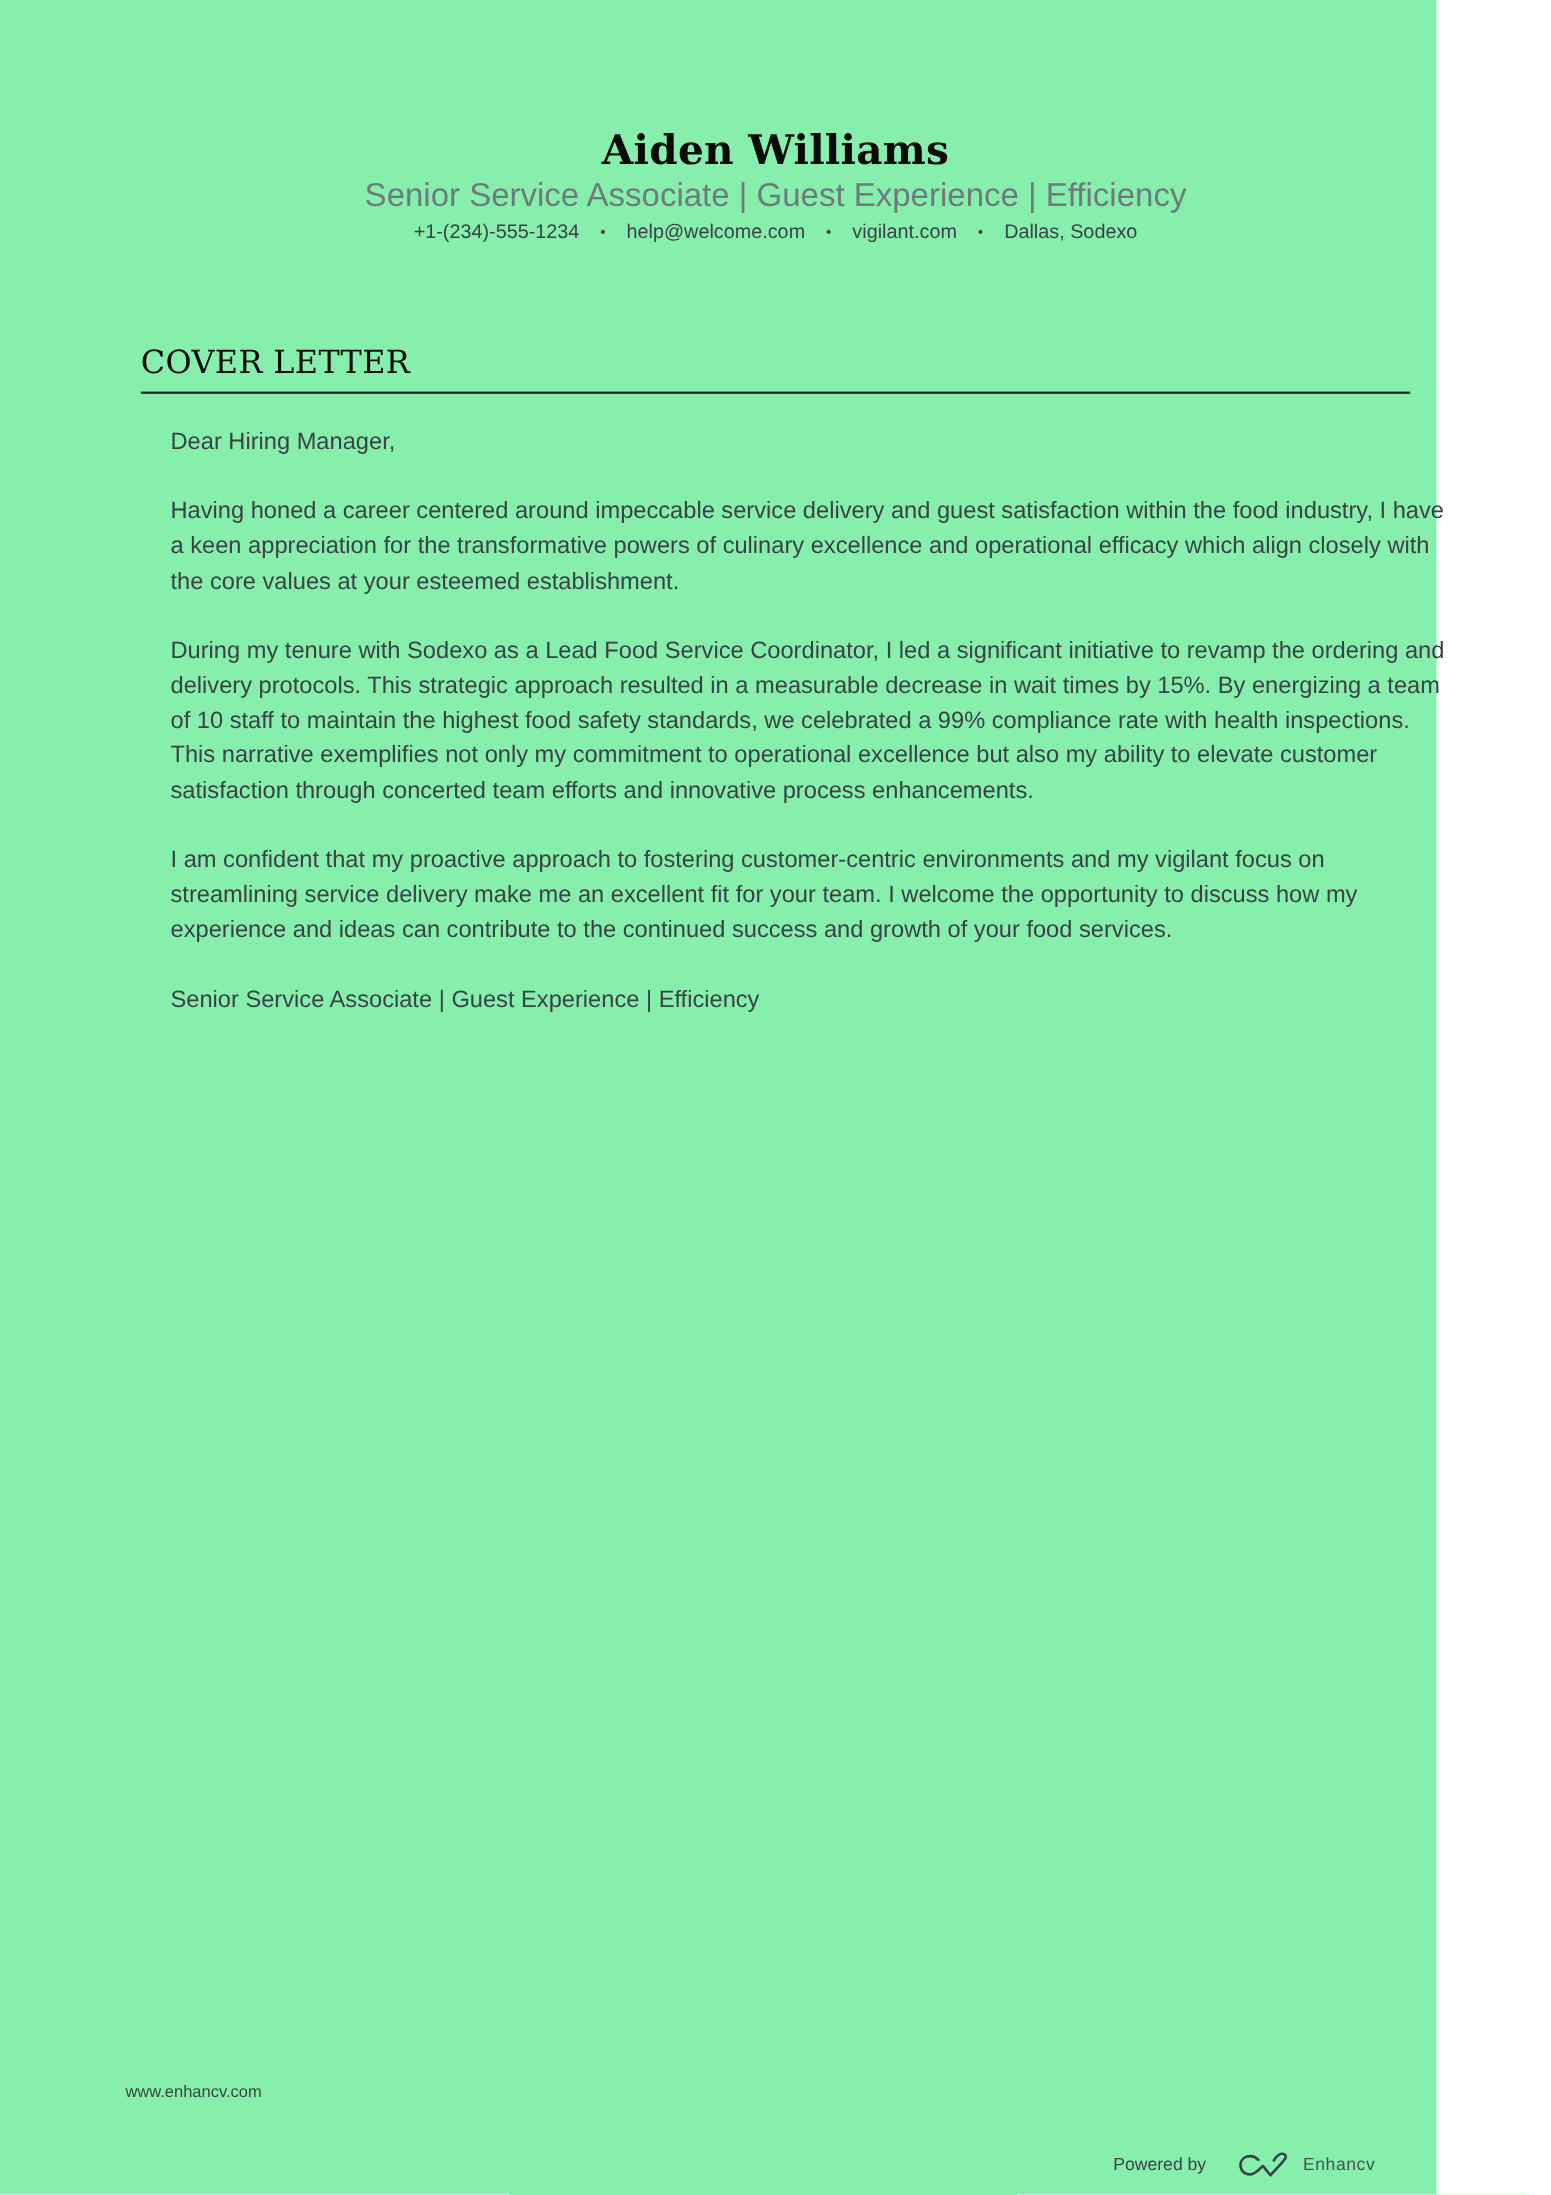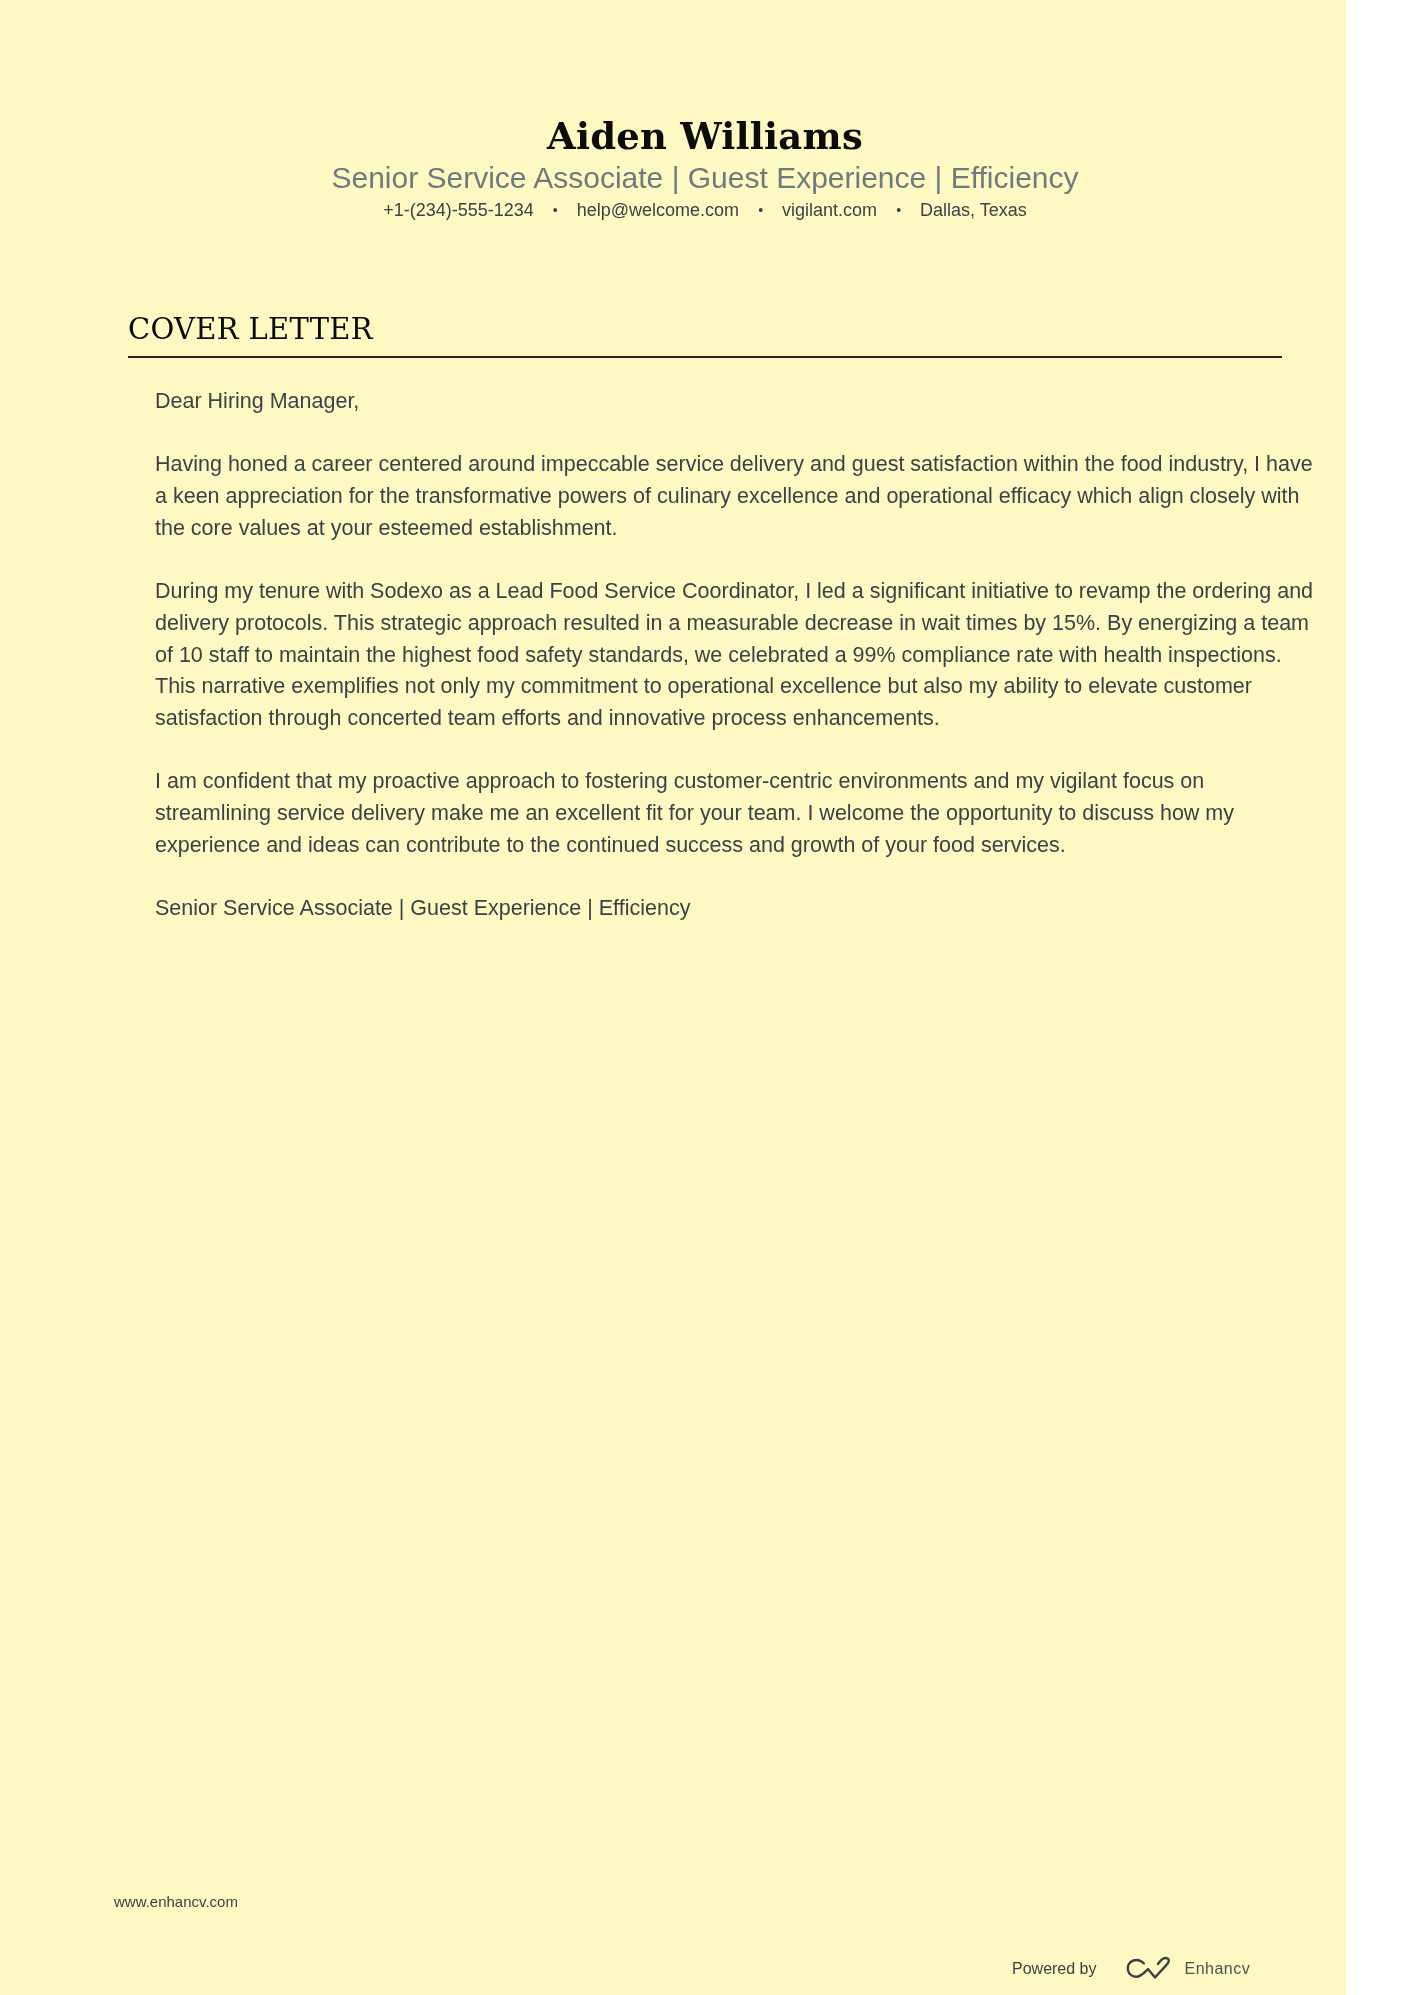--- a/index.html
+++ b/index.html
@@ -13,22 +13,21 @@
       position: relative;
       overflow: hidden;
       font-family: "DejaVu Sans", "Liberation Sans", sans-serif;
       color: #3b4247;
     }
     .page {
       position: absolute;
       left: 0; top: 0;
       width: 1306px;
       height: 1995px;
-      background: #fef9c3;
-      padding-left: 40px;
+      background: #86efac;
     }
     .header {
       position: absolute;
       left: 0;
       top: 112px;
       width: 1410px;
       text-align: center;
     }
     .name {
       font-family: "DejaVu Serif", "Liberation Serif", serif;
@@ -133,21 +132,21 @@
   <div class="header">
     <div class="name">Aiden Williams</div>
     <div class="subtitle">Senior Service Associate | Guest Experience | Efficiency</div>
     <div class="contact">
       <span>+1-(234)-555-1234</span>
       <span class="sep">•</span>
       <span>help@welcome.com</span>
       <span class="sep">•</span>
       <span>vigilant.com</span>
       <span class="sep">•</span>
-      <span>Dallas, Texas</span>
+      <span>Dallas, Sodexo</span>
     </div>
   </div>
 
   <div class="section-title">COVER LETTER</div>
   <div class="rule"></div>
 
   <div class="body">
     <p>Dear Hiring Manager,</p>
     <p>Having honed a career centered around impeccable service delivery and guest satisfaction within the food industry, I have a keen appreciation for the transformative powers of culinary excellence and operational efficacy which align closely with the core values at your esteemed establishment.</p>
     <p>During my tenure with Sodexo as a Lead Food Service Coordinator, I led a significant initiative to revamp the ordering and delivery protocols. This strategic approach resulted in a measurable decrease in wait times by 15%. By energizing a team of 10 staff to maintain the highest food safety standards, we celebrated a 99% compliance rate with health inspections. This narrative exemplifies not only my commitment to operational excellence but also my ability to elevate customer satisfaction through concerted team efforts and innovative process enhancements.</p>

